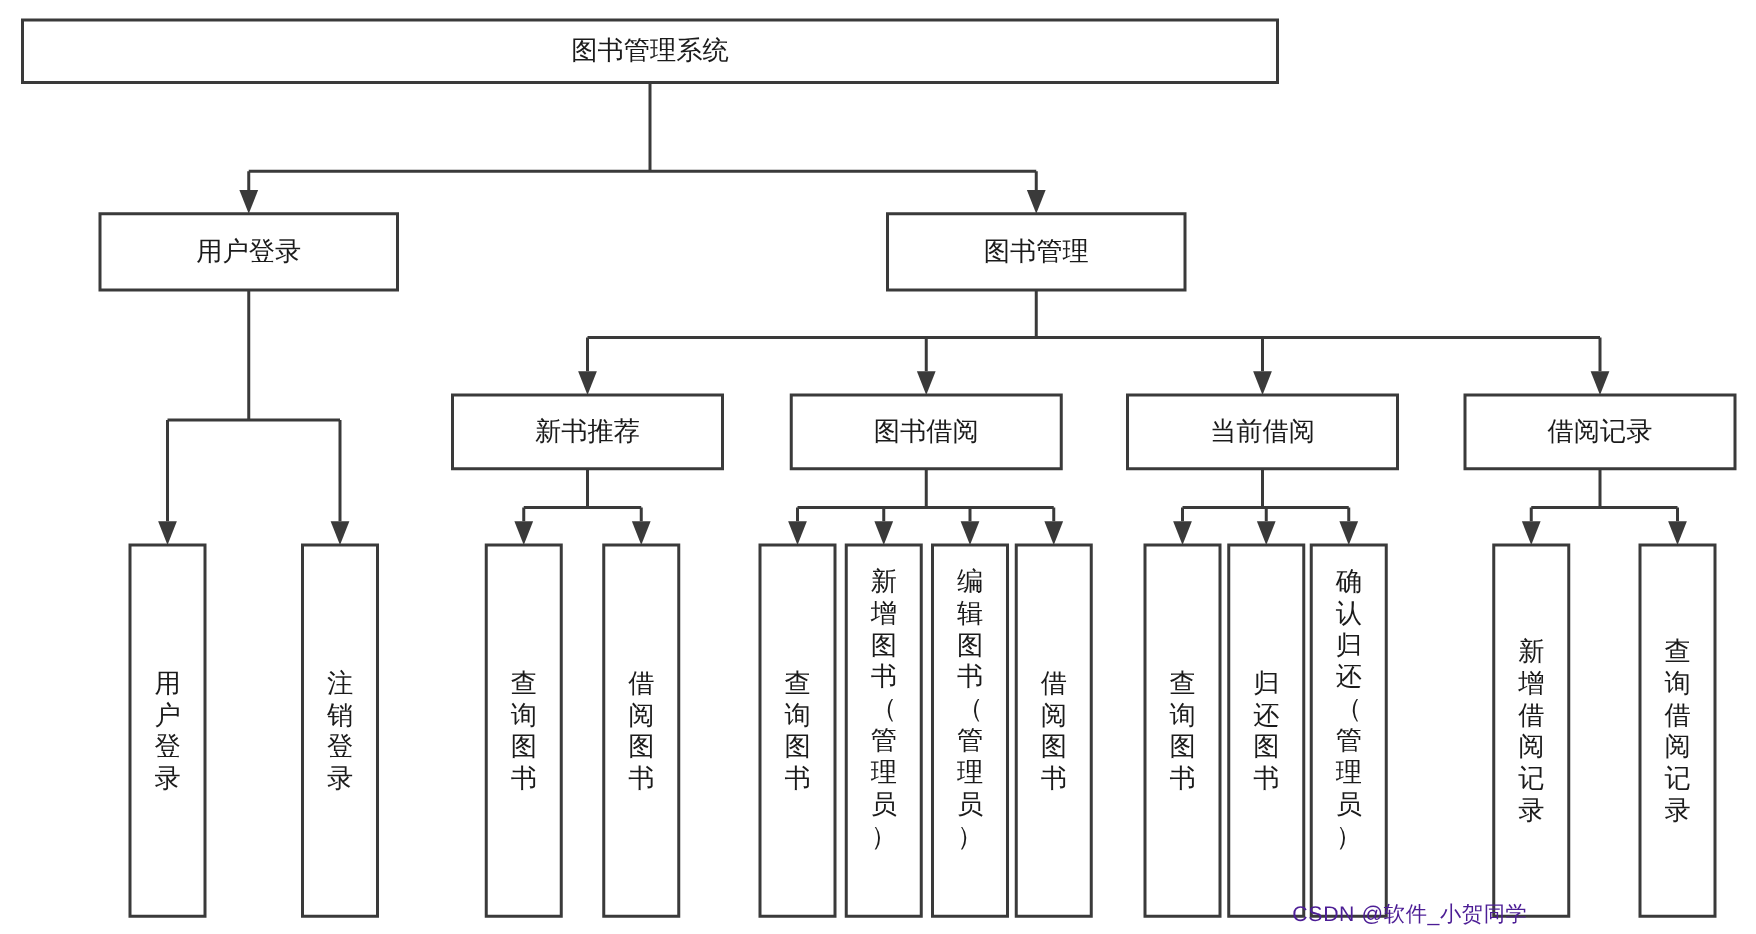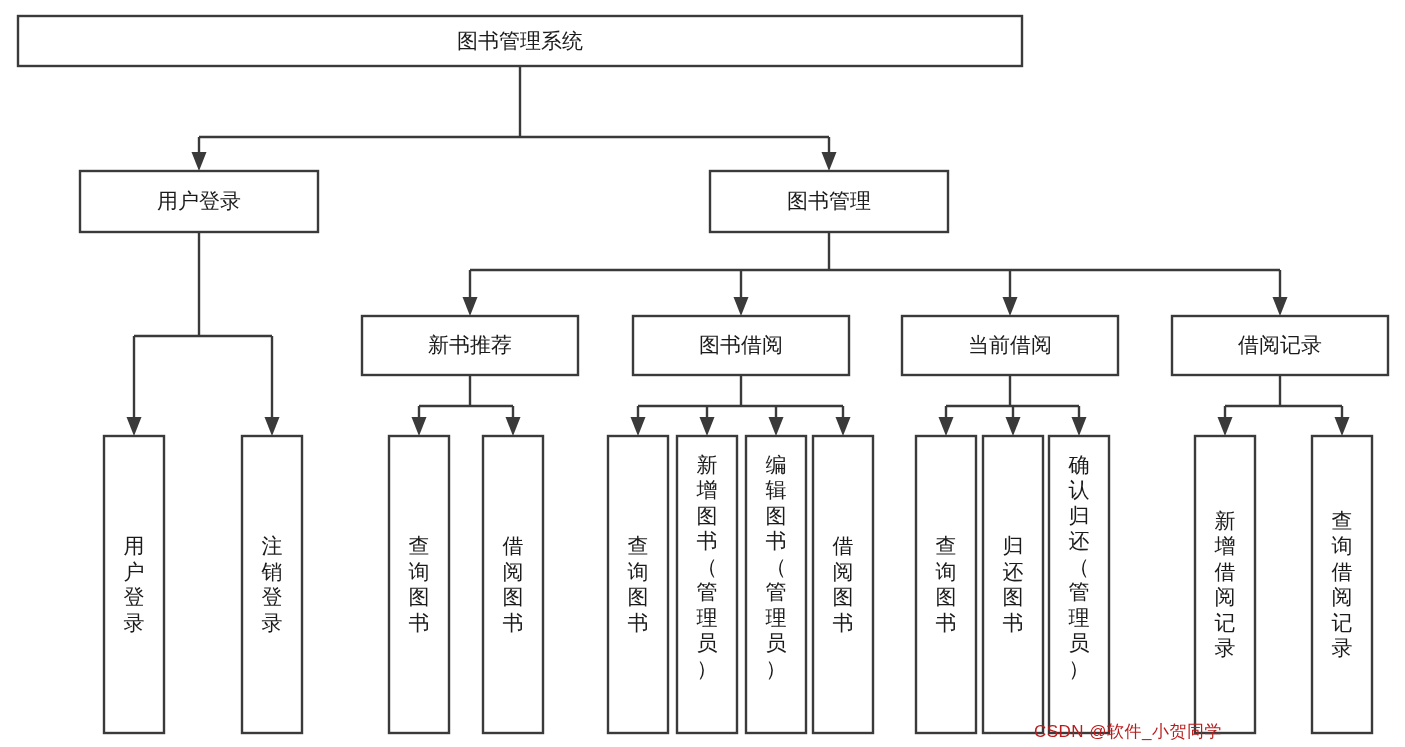--- a/index.html
+++ b/index.html
@@ -54,21 +54,21 @@
     font-family: "Liberation Sans", "DejaVu Sans", sans-serif;
     font-size: 21px;
     text-anchor: middle;
   }
   .watermark {
     position: absolute;
     right: 8px;
     bottom: 4px;
     font-family: "Liberation Sans", "DejaVu Sans", sans-serif;
     font-size: 17px;
-    color: #b91c1c;
+    color: #4c1d95;
     letter-spacing: 0.5px;
     white-space: nowrap;
     user-select: none;
   }
 </style>
 </head>
 <body>
 
 <div id="diagram-root">
   <svg class="flow" viewBox="0 0 1405 747">

